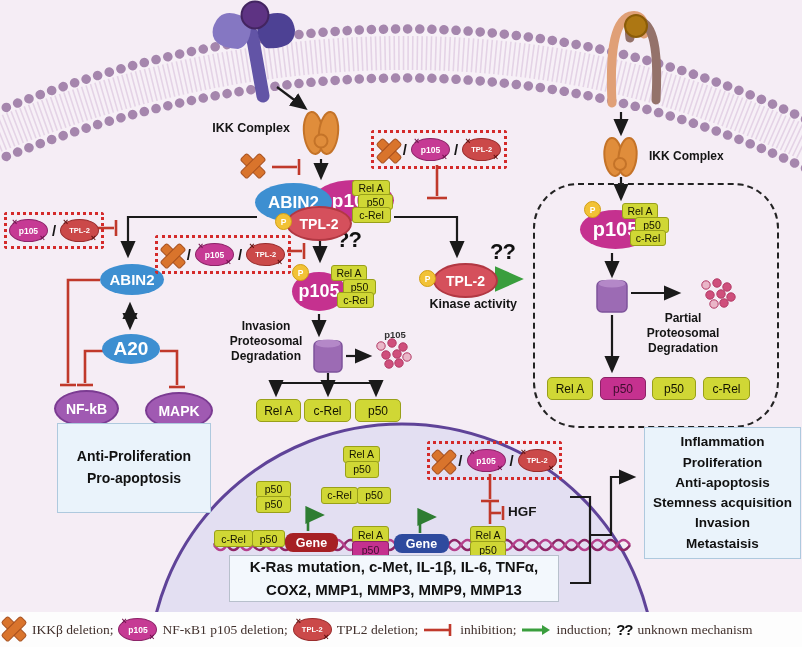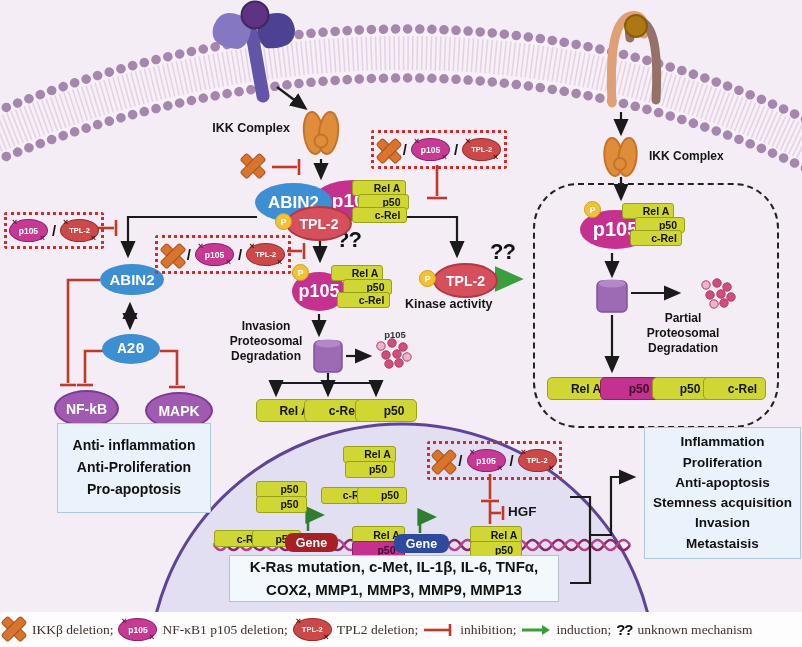--- a/index.html
+++ b/index.html
@@ -3,21 +3,21 @@
 <meta charset="utf-8">
 <style>
   html,body{margin:0;padding:0;}
   body{width:802px;height:647px;overflow:hidden;font-family:"Liberation Sans",sans-serif;}
   .stage{position:relative;width:649px;height:647px;background:#d946ef;}
   .diagram{position:absolute;left:0;top:0;width:802px;height:612px;background:#f5edf5;overflow:hidden;}
   .abs{position:absolute;}
   svg.base{position:absolute;left:0;top:0;z-index:1;}
   .lab{position:absolute;z-index:3;font-weight:bold;color:#151515;}
   .oval{position:absolute;z-index:3;border-radius:50%;display:flex;align-items:center;justify-content:center;color:#fff;font-weight:bold;}
-  .ybox{position:absolute;z-index:3;background:#d0d735;border:1.5px solid #99a019;border-radius:3px;color:#141400;font-weight:bold;display:flex;align-items:center;justify-content:center;padding-left:16px;}
+  .ybox{position:absolute;z-index:3;background:#d0d735;border:1.5px solid #99a019;border-radius:3px;color:#141400;font-weight:normal;display:flex;align-items:center;justify-content:center;}
   .mbox{background:#c5318f;border:1.5px solid #8c2266;color:#3f0d2f;}
   .gene{position:absolute;z-index:3;border-radius:8px;color:#fff;font-weight:bold;display:flex;align-items:center;justify-content:center;font-size:12.5px;}
   .pp{position:absolute;z-index:4;width:15px;height:15px;border-radius:50%;background:#f2c236;border:1.5px solid #d19f15;color:#fff;font-size:8.5px;font-weight:bold;display:flex;align-items:center;justify-content:center;}
   .infobox{position:absolute;z-index:3;background:#eaf3fb;border:1.5px solid #aec9de;display:flex;flex-direction:column;align-items:center;justify-content:center;font-weight:bold;color:#111;text-align:center;}
   .dred{position:absolute;display:flex;align-items:center;justify-content:center;gap:4px;border:3px dotted #d42a2a;border-radius:3px;z-index:4;}
   .dblk{position:absolute;border:2.5px dashed #222;border-radius:45px;z-index:2;}
   .icx{position:relative;display:inline-block;width:22px;height:22px;flex:0 0 auto;}
   .icx i{position:absolute;left:-2px;top:7px;width:26px;height:8px;background:#d9742c;border:1px solid #a8501d;border-radius:2.5px;display:block;}
   .icx i:first-child{transform:rotate(45deg);}
   .icx i:last-child{transform:rotate(-45deg);}
@@ -187,42 +187,42 @@
   <span>Invasion</span>
   <span>Proteosomal</span>
   <span>Degradation</span>
 </div>
 <div class="lab lines" style="left:640px;top:311px;width:86px;font-size:12px;text-align:center;line-height:1.25;">
   <span>Partial</span>
   <span>Proteosomal</span>
   <span>Degradation</span>
 </div>
 <div class="lab" style="left:379px;top:329px;width:32px;font-size:9.5px;text-align:center;color:#333;">p105</div>
-<div class="lab" style="left:405px;top:297px;width:112px;font-size:12.5px;text-align:left;">Kinase activity</div>
+<div class="lab" style="left:405px;top:297px;width:112px;font-size:12.5px;text-align:right;">Kinase activity</div>
 <div class="lab" style="left:508px;top:504px;font-size:13.5px;">HGF</div>
 
 <div class="oval" style="left:313px;top:180px;width:81px;height:41px;background:#c5318f;font-size:19px;">p105</div>
 <div class="oval" style="left:255px;top:183px;width:77px;height:39px;background:#3d8fd1;font-size:17px;">ABIN2</div>
 <div class="oval" style="left:286px;top:206px;width:62px;height:31px;background:#d5505c;border:2px solid #b23843;font-size:14px;">TPL-2</div>
 <div class="pp" style="left:275px;top:213px;">P</div>
 <div class="ybox" style="left:352px;top:180px;width:36px;height:14px;font-size:10.5px;">Rel A</div>
 <div class="ybox" style="left:358px;top:194px;width:33px;height:14px;font-size:10.5px;">p50</div>
 <div class="ybox" style="left:352px;top:207px;width:37px;height:14px;font-size:10.5px;">c-Rel</div>
 
 <div class="oval" style="left:292px;top:272px;width:54px;height:39px;background:#c5318f;font-size:18px;">p105</div>
 <div class="pp" style="left:292px;top:264px;">P</div>
 <div class="ybox" style="left:331px;top:265px;width:34px;height:14px;font-size:10.5px;">Rel A</div>
 <div class="ybox" style="left:343px;top:279px;width:31px;height:14px;font-size:10.5px;">p50</div>
 <div class="ybox" style="left:337px;top:292px;width:35px;height:14px;font-size:10.5px;">c-Rel</div>
 
 <div class="oval" style="left:433px;top:263px;width:61px;height:31px;background:#d5505c;border:2px solid #b23843;font-size:14px;">TPL-2</div>
 <div class="pp" style="left:419px;top:270px;">P</div>
 
 <div class="oval" style="left:100px;top:264px;width:64px;height:31px;background:#3d8fd1;font-size:15px;">ABIN2</div>
-<div class="oval" style="left:102px;top:334px;width:58px;height:30px;background:#3d8fd1;font-size:15px;font-family:Liberation Mono, monospace;">A20</div>
+<div class="oval" style="left:102px;top:334px;width:58px;height:30px;background:#3d8fd1;font-size:19px;">A20</div>
 <div class="oval" style="left:54px;top:390px;width:61px;height:33px;background:#a05ab2;border:2px solid #7b3b92;font-size:14px;">NF-kB</div>
 <div class="oval" style="left:145px;top:392px;width:64px;height:33px;background:#a05ab2;border:2px solid #7b3b92;font-size:14px;">MAPK</div>
 
 <div class="ybox" style="left:256px;top:399px;width:43px;height:21px;font-size:12px;border-radius:5px;">Rel A</div>
 <div class="ybox" style="left:304px;top:399px;width:45px;height:21px;font-size:12px;border-radius:5px;">c-Rel</div>
 <div class="ybox" style="left:355px;top:399px;width:44px;height:21px;font-size:12px;border-radius:5px;">p50</div>
 
 <div class="oval" style="left:580px;top:210px;width:71px;height:39px;background:#c5318f;font-size:20px;">p105</div>
 <div class="pp" style="left:584px;top:201px;">P</div>
 <div class="ybox" style="left:622px;top:203px;width:34px;height:14px;font-size:10.5px;">Rel A</div>
@@ -244,21 +244,20 @@
 <div class="ybox" style="left:214px;top:530px;width:37px;height:15px;font-size:10.5px;">c-Rel</div>
 <div class="ybox" style="left:252px;top:530px;width:31px;height:15px;font-size:10.5px;">p50</div>
 <div class="gene" style="left:285px;top:533px;width:53px;height:19px;background:#a62024;">Gene</div>
 <div class="ybox" style="left:352px;top:526px;width:35px;height:15px;font-size:10.5px;">Rel A</div>
 <div class="ybox mbox" style="left:352px;top:541px;width:35px;height:15px;font-size:10.5px;">p50</div>
 <div class="gene" style="left:394px;top:534px;width:55px;height:19px;background:#2e4a9e;">Gene</div>
 <div class="ybox" style="left:470px;top:526px;width:34px;height:15px;font-size:10.5px;">Rel A</div>
 <div class="ybox" style="left:470px;top:541px;width:34px;height:15px;font-size:10.5px;">p50</div>
 
 <div class="infobox lines" style="left:57px;top:423px;width:152px;height:88px;font-size:14px;line-height:1.55;">
-  <span>Anti- inflammation</span>
   <span>Anti-Proliferation</span>
   <span>Pro-apoptosis</span>
 </div>
 <div class="infobox lines" style="left:644px;top:427px;width:155px;height:130px;font-size:13.5px;line-height:1.5;">
   <span>Inflammation</span>
   <span>Proliferation</span>
   <span>Anti-apoptosis</span>
   <span>Stemness acquisition</span>
   <span>Invasion</span>
   <span>Metastaisis</span>

